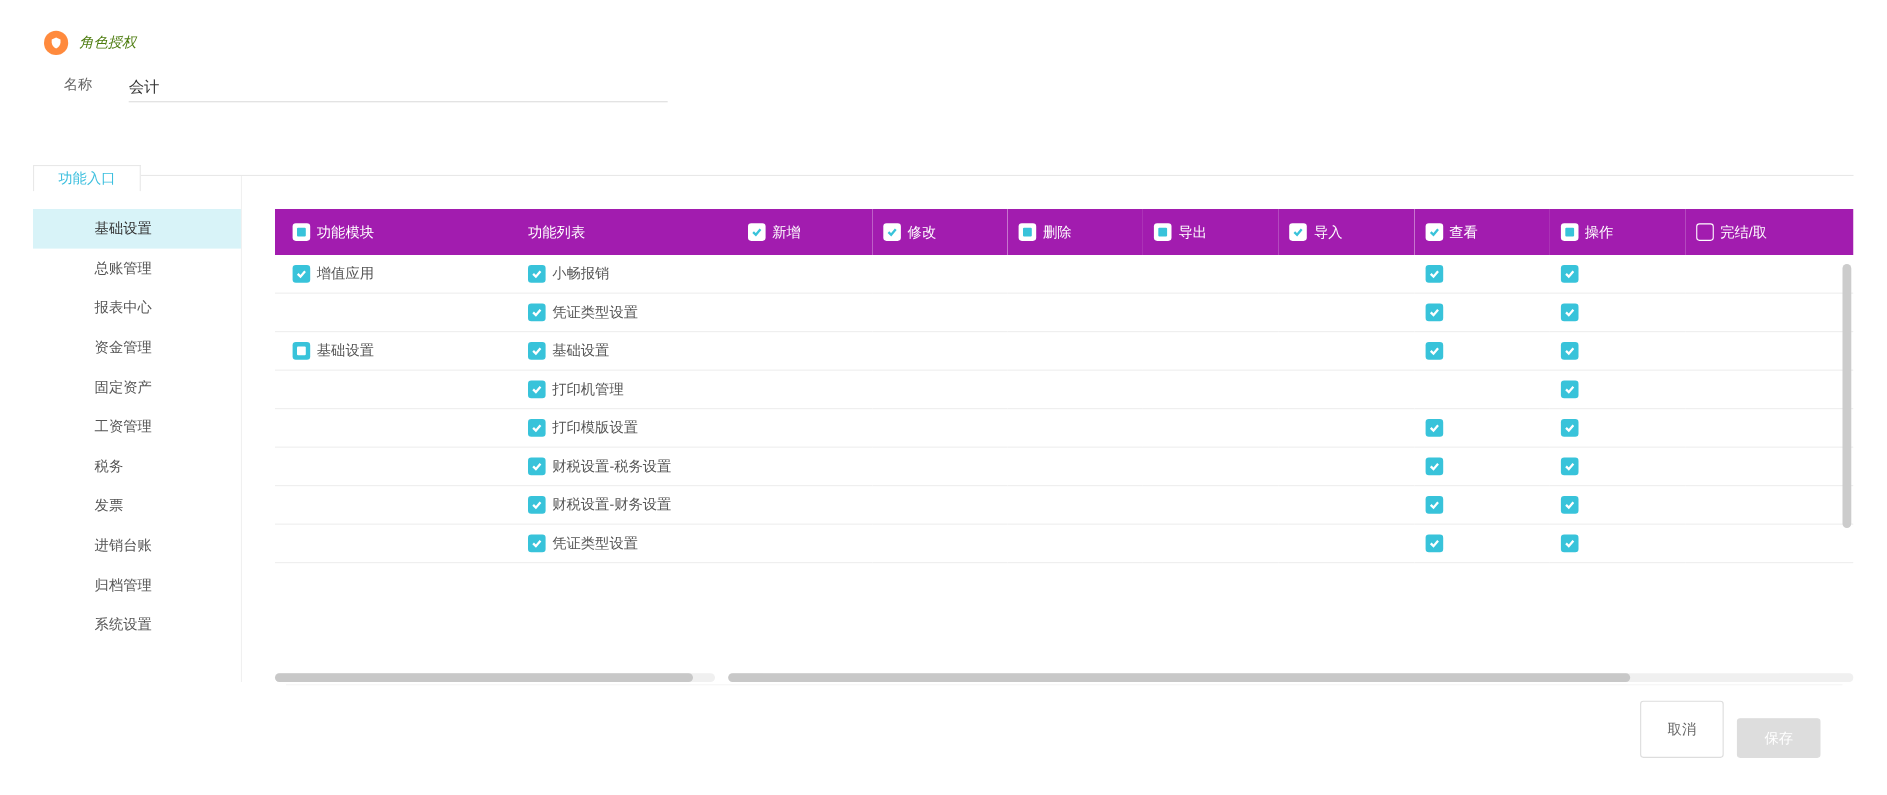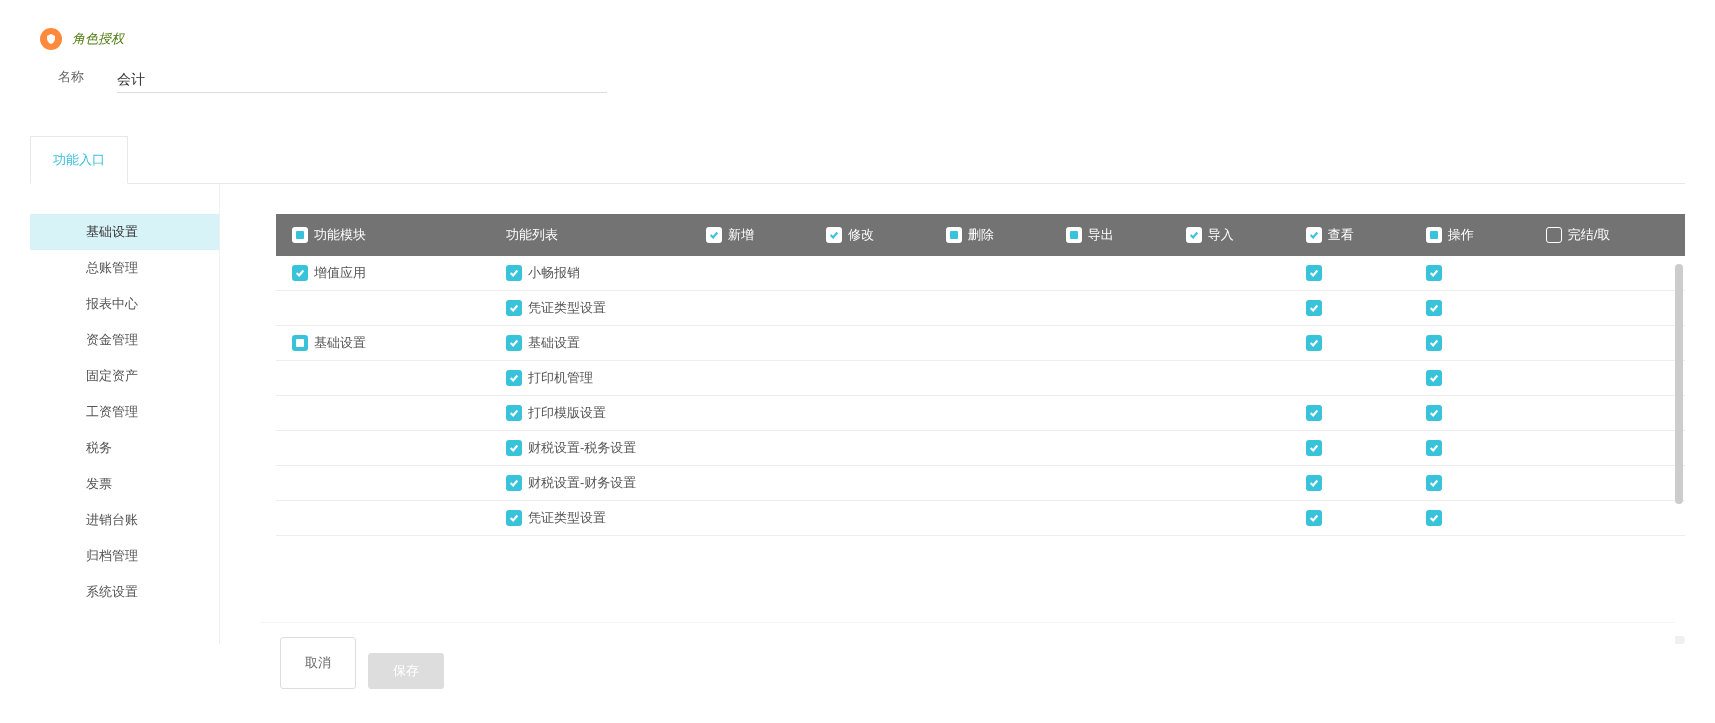--- a/index.html
+++ b/index.html
@@ -11,34 +11,34 @@
 .header-icon { width: 22px; height: 22px; background: #ff8a3d; border-radius: 50%; display: flex; align-items: center; justify-content: center; }
 .header-icon svg { width: 12px; height: 12px; fill: #fff; }
 .page-title { font-size: 13px; color: #4d7c0f; font-weight: 500; font-style: italic; }
 .page-subtitle { font-size: 13px; color: #aaa; margin-left: 10px; }
 
 .name-row { padding: 18px 40px 12px 58px; display: flex; align-items: flex-start; gap: 33px; }
 .name-label { font-size: 13px; color: #666; }
 .name-input { border: none; border-bottom: 1px solid #ddd; padding: 4px 0; font-size: 14px; color: #333; width: 490px; outline: none; }
 
 .tab-bar { margin: 30px 30px 0 30px; border-bottom: 1px solid #e8e8e8; display: flex; }
-.tab { padding: 14px 22px; font-size: 13px; color: #999; cursor: pointer; border: 1px solid transparent; border-bottom: none; position: relative; top: 1px; background: #fff; }
+.tab { padding: 2px 22px; font-size: 13px; color: #999; cursor: pointer; border: 1px solid transparent; border-bottom: none; position: relative; top: 15px; background: #fff; }
 .tab.active { color: #3bbfde; border-color: #e8e8e8; border-bottom: 1px solid #fff; }
 
-.content { display: flex; margin: 0 30px; height: 460px; gap: 26px; }
+.content { display: flex; margin: 0 30px; height: 460px; }
 
 .sidebar { width: 190px; background: #fff; padding-top: 30px; border-right: 1px solid #f0f0f0; flex-shrink: 0; overflow-y: auto; }
 .sidebar-item { padding: 9px 0 9px 56px; font-size: 13px; color: #555; cursor: pointer; }
 .sidebar-item.active { background: #d8f3f8; color: #333; }
 
 .main { flex: 1; padding: 30px 0 0 30px; display: flex; flex-direction: column; overflow: hidden; }
 
 .table-wrap { overflow: auto; flex: 1; position: relative; }
 table { border-collapse: collapse; width: 100%; min-width: 1280px; }
-th { background: #737373; color: #fff; font-weight: normal; text-align: left; padding: 12px 10px; font-size: 13px; white-space: nowrap; position: sticky; top: 0; }
+th { background: #a21caf; color: #fff; font-weight: normal; text-align: left; padding: 12px 10px; font-size: 13px; white-space: nowrap; position: sticky; top: 0; }
 th:first-child { padding-left: 16px; width: 220px; }
 th:nth-child(2) { width: 200px; }
 th .th-inner { display: flex; align-items: center; gap: 6px; }
 td { border-bottom: 1px solid #eee; padding: 8px 10px; font-size: 13px; color: #555; white-space: nowrap; }
 td:first-child { padding-left: 16px; }
 td .cell-inner { display: flex; align-items: center; gap: 6px; text-align: center; }
 
 .cb { width: 16px; height: 16px; border-radius: 3px; display: inline-flex; align-items: center; justify-content: center; cursor: pointer; flex-shrink: 0; }
 .cb.checked { background: #38c3da; }
 .cb.minus { background: #38c3da; }
@@ -49,21 +49,21 @@
 .cb.checked svg { stroke: #fff; }
 .cb.minus .minus-line { width: 8px; height: 8px; background: #fff; border-radius: 1px; }
 .cb.minus-white .minus-line { width: 8px; height: 8px; background: #38c3da; border-radius: 1px; }
 th .cb.checked { background: #fff; }
 th .cb.checked svg { stroke: #38c3da; }
 
 .hscroll-row { display: flex; gap: 12px; padding: 6px 0 0 0; }
 .hscroll-track { height: 8px; background: #f0f0f0; border-radius: 4px; position: relative; }
 .hscroll-thumb { position: absolute; height: 8px; background: #c8c8c8; border-radius: 4px; top: 0; }
 
-.footer { position: absolute; bottom: 20px; right: 40px; left: 260px; display: flex; justify-content: flex-start; gap: 12px; padding: 14px 20px; background: #fff; border-top: 1px solid #f5f5f5; }
+.footer { position: absolute; bottom: 20px; right: 40px; left: 260px; display: flex; justify-content: flex-end; gap: 12px; padding: 14px 20px; background: #fff; border-top: 1px solid #f5f5f5; }
 .btn { padding: 8px 24px; font-size: 13px; border-radius: 3px; cursor: pointer; border: 1px solid #ddd; background: #fff; color: #666; }
 .btn.primary { background: #ddd; color: #fff; border-color: #ddd; cursor: not-allowed; margin-top: 16px; }
 
 .vscroll { position: absolute; right: 2px; top: 50px; width: 8px; height: 240px; background: #ccc; border-radius: 4px; }
 </style>
 </head>
 <body>
 
 <div class="container">
 

